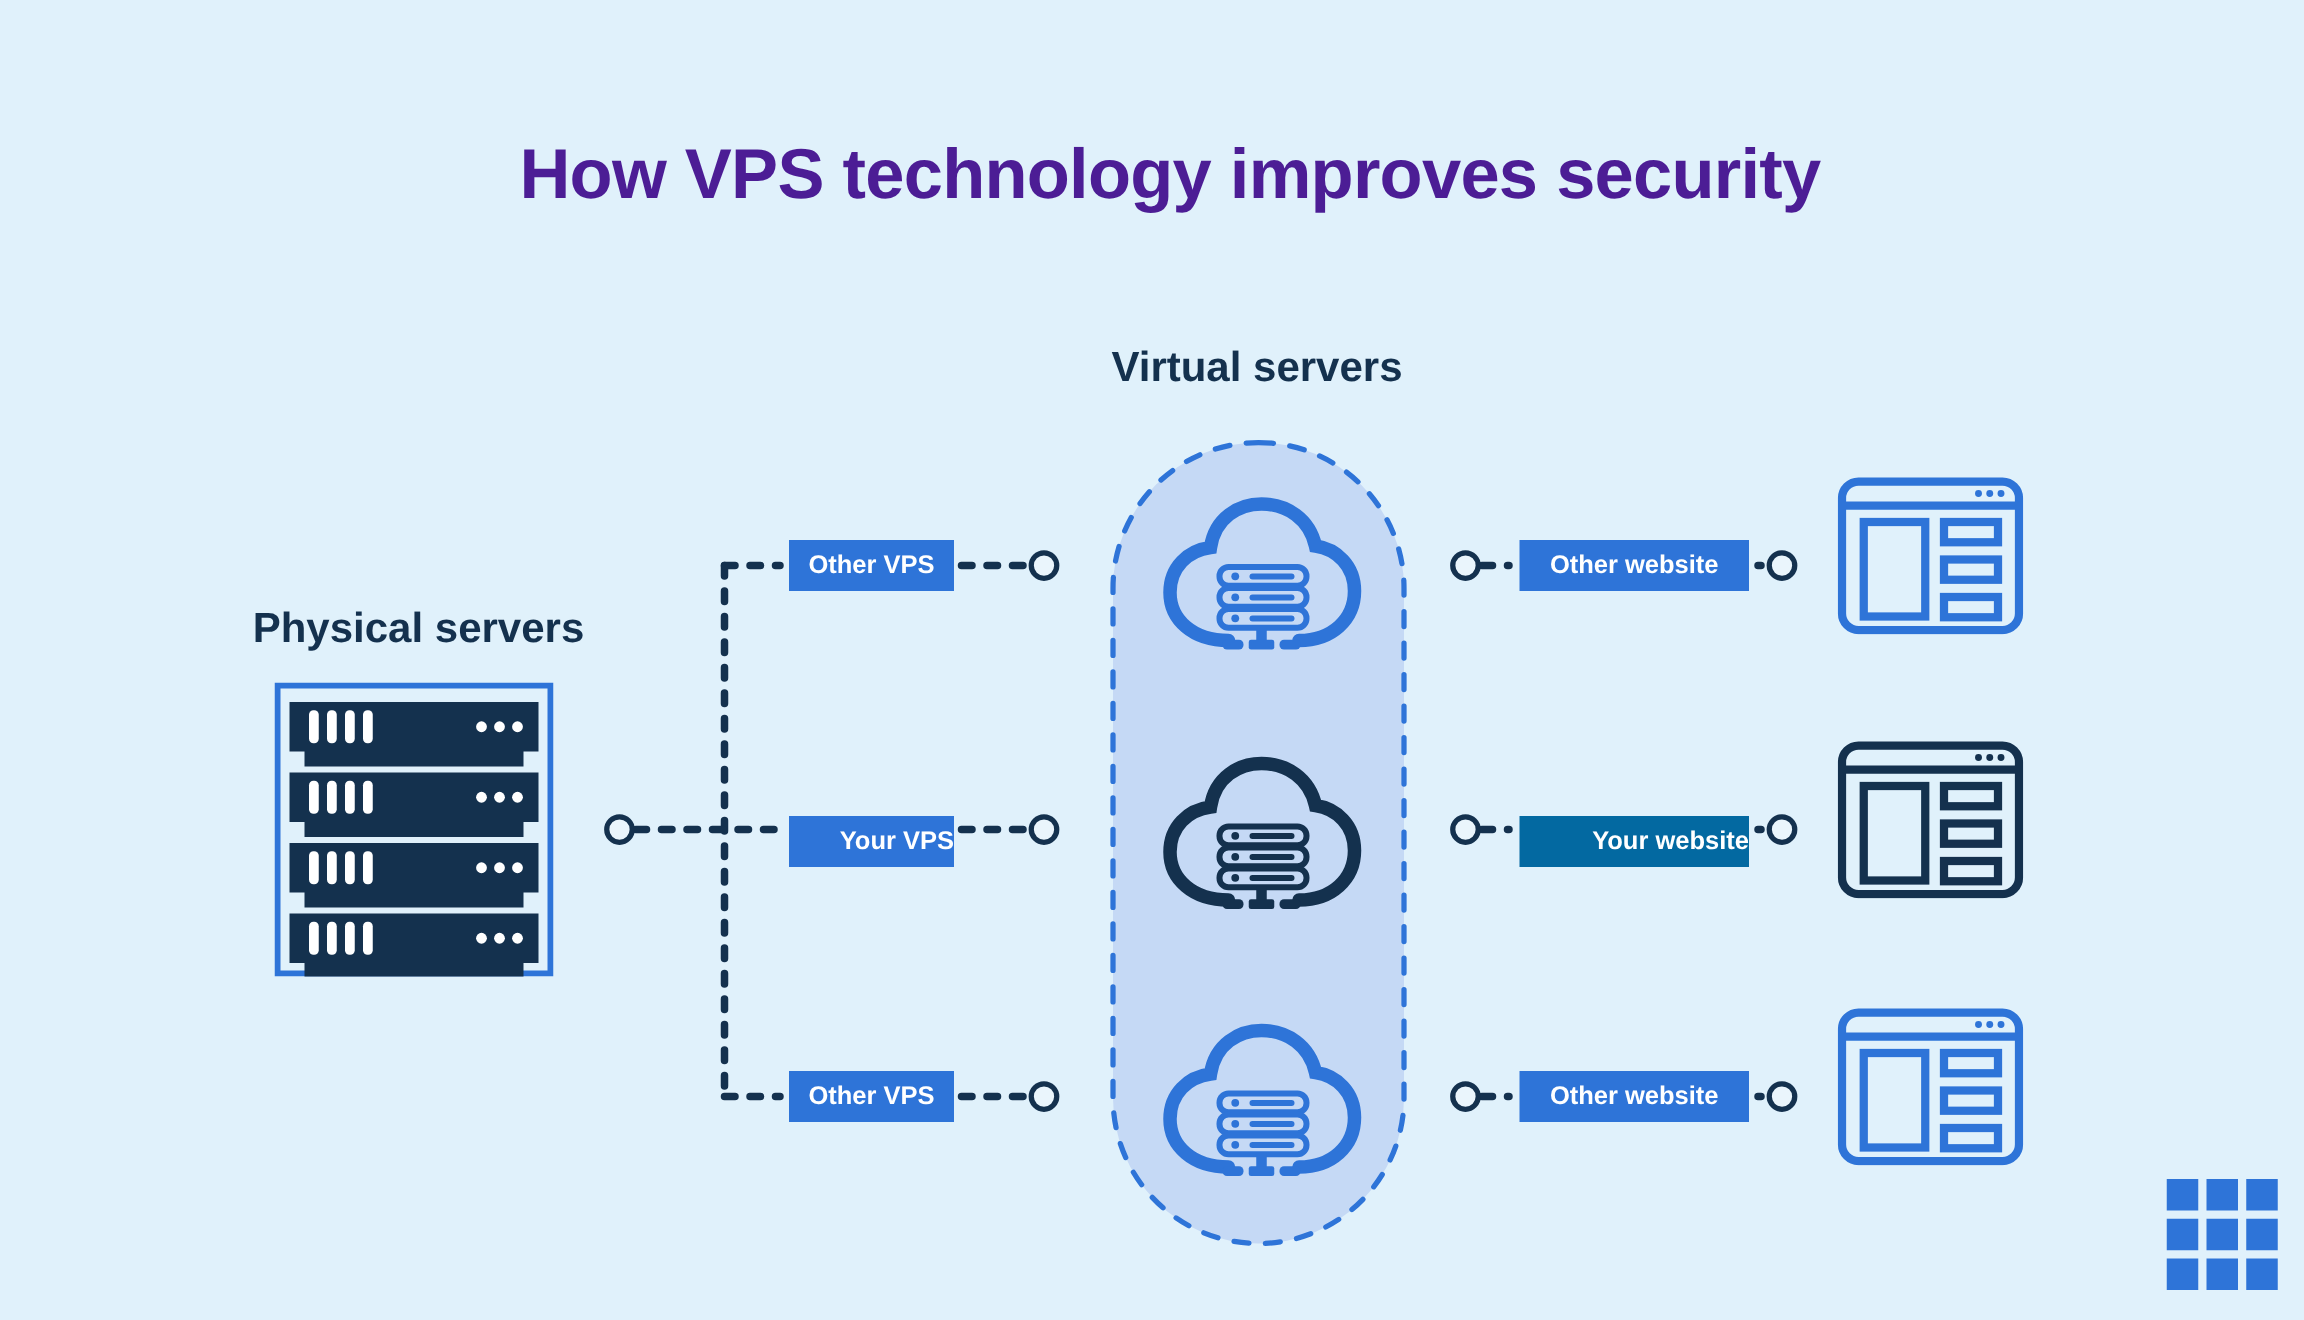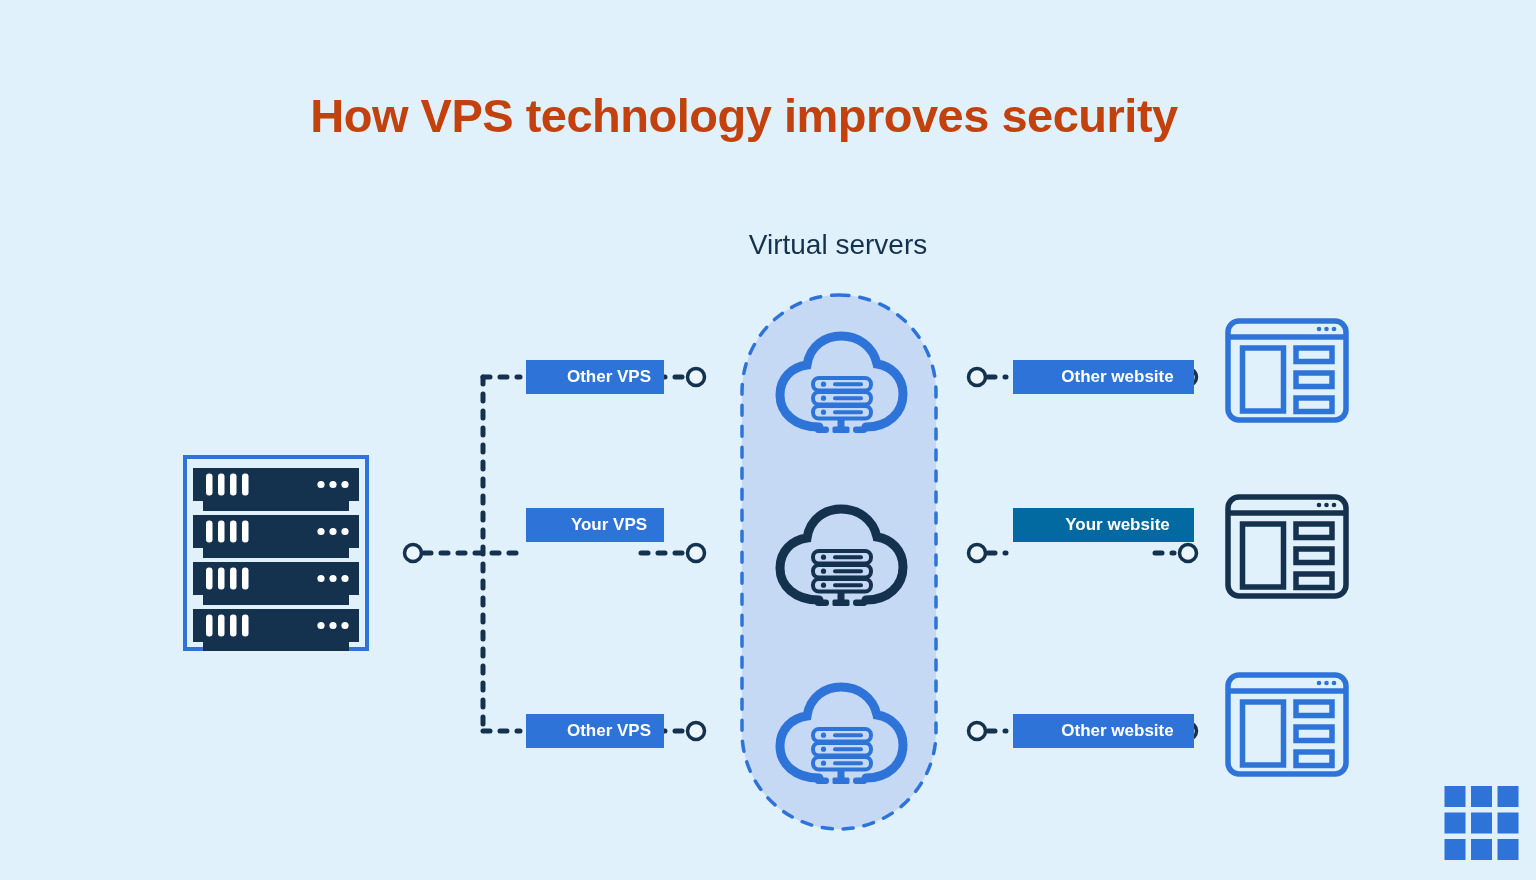--- a/index.html
+++ b/index.html
@@ -2,39 +2,39 @@
 <html><head>
 <meta charset="utf-8">
 <style>
   html,body{margin:0;padding:0;}
   body{font-family:"Liberation Sans",sans-serif;background:#e0f1fb;}
   .canvas{position:relative;width:1536px;height:880px;background:#e0f1fb;overflow:hidden;}
   .abs{position:absolute;}
 
   .page-title{
     position:absolute;top:88px;left:0;width:1488px;text-align:center;
-    font-size:47px;font-weight:bold;color:#c2410c;letter-spacing:-.5px;margin:0;
+    font-size:47px;font-weight:bold;color:#4c1d95;letter-spacing:-.5px;margin:0;padding-left:36px;
   }
   .section-heading{
-    position:absolute;font-size:28px;font-weight:normal;color:#14314e;white-space:nowrap;
+    position:absolute;font-size:28px;font-weight:bold;color:#14314e;white-space:nowrap;
     transform:translateX(-50%);
   }
   .heading-physical{left:279px;top:403px;}
   .heading-virtual{left:838px;top:229px;}
 
   .capsule-svg{left:739px;top:292px;}
   .connector-svg{left:0;top:0;}
 
   .flow-label{
     position:absolute;height:34px;line-height:34px;text-align:center;
-    font-size:17px;font-weight:bold;color:#ffffff;white-space:nowrap;padding-left:28px;
+    font-size:17px;font-weight:bold;color:#ffffff;white-space:nowrap;
   }
   .flow-label.vps{left:526px;width:110px;}
   .flow-label.web{left:1013px;width:153px;}
-  .row1{top:360px;} .row2{top:508px;} .row3{top:714px;}
+  .row1{top:360px;} .row2{top:544px;text-align:right;} .row3{top:714px;}
   .owner-other{background:#2e74d8;}
   .owner-your{background:#0369a1;}
 
   .cloud-svg{width:136px;height:108px;}
   .cloud-pos{left:773px;}
   .cloud1{top:330px;} .cloud2{top:503px;} .cloud3{top:681px;}
   .cloud-other{color:#2e74d8;} .cloud-your{color:#14314e;}
 
   .browser-svg{width:124px;height:105px;}
   .browser-pos{left:1225px;}
@@ -79,20 +79,21 @@
         <rect x="17.5" y="30" width="41" height="63" fill="none" stroke="currentColor" stroke-width="5.5"></rect>
         <rect x="71" y="30" width="36" height="13.5" fill="none" stroke="currentColor" stroke-width="5.5"></rect>
         <rect x="71" y="55" width="36" height="13.5" fill="none" stroke="currentColor" stroke-width="5.5"></rect>
         <rect x="71" y="80" width="36" height="13.5" fill="none" stroke="currentColor" stroke-width="5.5"></rect>
       </symbol>
     </defs>
   </svg>
 
   <h1 class="page-title">How VPS technology improves security</h1>
 
+  <div class="section-heading heading-physical">Physical servers</div>
   <div class="section-heading heading-virtual">Virtual servers</div>
 
   <svg class="abs capsule-svg" width="200" height="540">
     <rect x="3" y="3" width="194" height="534" rx="97" fill="#c5d9f5" stroke="#2e74d8" stroke-width="3.5" stroke-dasharray="10 11" stroke-linecap="round"></rect>
   </svg>
 
   <svg class="abs connector-svg" width="1536" height="880">
     <g stroke="#14314e" stroke-width="5" stroke-dasharray="7 10" stroke-linecap="round" fill="none">
       <path d="M483,377 V731"></path>
       <path d="M483,377 H520"></path>

